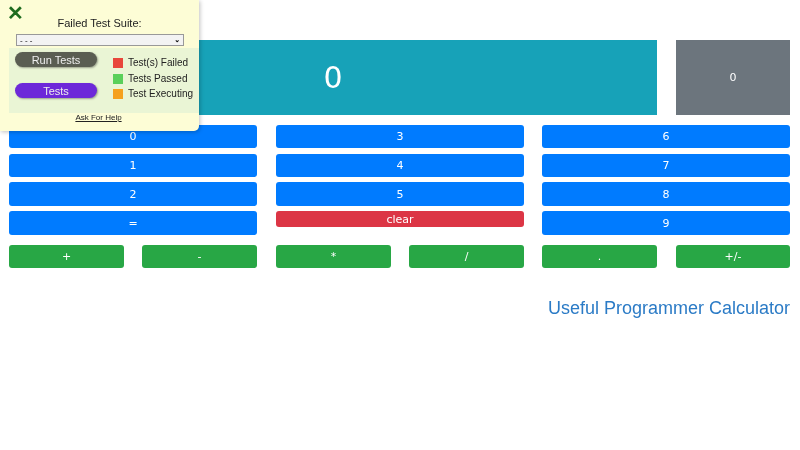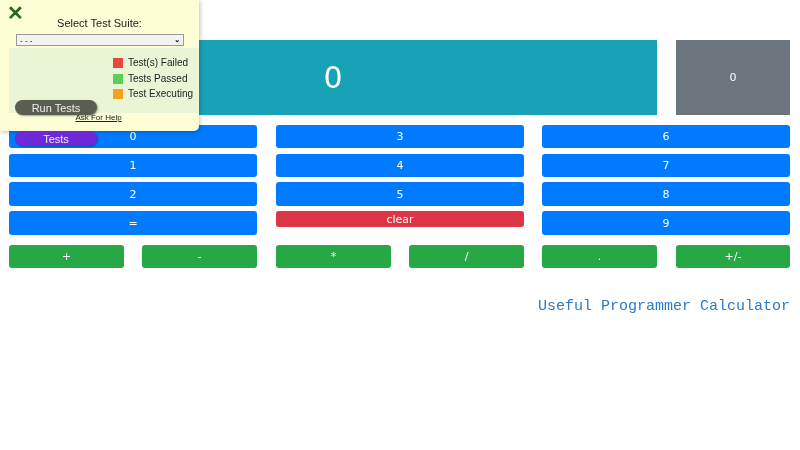--- a/index.html
+++ b/index.html
@@ -21,21 +21,21 @@
     position: absolute; border: none; border-radius: 3px; color: #ffffff;
     font-family: "DejaVu Sans", sans-serif; font-size: 11px;
     display: flex; align-items: center; justify-content: center; cursor: pointer;
   }
   .blue { background: #007bff; }
   .red { background: #dc3545; }
   .green { background: #28a745; }
 
   .footer-link {
     position: absolute; right: 10px; top: 298px;
-    color: #2b7bc6; font-size: 15px; font-family: Liberation Mono, monospace;
+    color: #2b7bc6; font-size: 18px; font-family: Liberation Sans, sans-serif;
     text-decoration: none; cursor: pointer;
   }
 
   
   .panel {
     position: absolute; left: 0; top: 0; width: 199px; height: 131px;
     background: #fdfdd6; border-bottom-right-radius: 5px;
     box-shadow: 1px 1px 4px rgba(0,0,0,0.25);
     font-family: "Liberation Sans", sans-serif;
   }
@@ -52,21 +52,21 @@
     font-size: 8px; border: 1px solid #999; background: #f3f3f3; padding: 0 3px;
     display: flex; align-items: center; justify-content: space-between; cursor: pointer;
   }
   .panel-inner {
     position: absolute; left: 9px; top: 48px; width: 190px; height: 65px;
     background: #eaf5d5;
   }
   .pbtn {
     position: absolute; left: 15px; width: 82px; height: 15px; border-radius: 12px;
     font-size: 11px; color: #eeeeee; display: flex; align-items: center; justify-content: center;
-    box-shadow: 1px 1px 2px rgba(0,0,0,0.35); cursor: pointer; margin-top: 48px;
+    box-shadow: 1px 1px 2px rgba(0,0,0,0.35); cursor: pointer;
   }
   .pbtn.run { top: 52px; background: #5a5d52; }
   .pbtn.tests { top: 83px; background: #6d28d9; }
   .legend-item { position: absolute; left: 113px; display: flex; align-items: center; font-size: 10px; color: #222; }
   .swatch { width: 10px; height: 10px; margin-right: 5px; }
   .help {
     position: absolute; left: 0; width: 197px; top: 113px; text-align: center;
     font-size: 8px; color: #222; text-decoration: underline; cursor: pointer;
   }
 </style>
@@ -95,21 +95,21 @@
 <button class="btn green" style="left:142px;top:245px;width:115px;height:23px;">-</button>
 <button class="btn green" style="left:276px;top:245px;width:115px;height:23px;">*</button>
 <button class="btn green" style="left:409px;top:245px;width:115px;height:23px;">/</button>
 <button class="btn green" style="left:542px;top:245px;width:115px;height:23px;">.</button>
 <button class="btn green" style="left:676px;top:245px;width:114px;height:23px;">+/-</button>
 
 <a class="footer-link">Useful Programmer Calculator</a>
 
 <div class="panel">
   <div class="panel-close">✕</div>
-  <div class="panel-title">Select Test Suite:</div>
+  <div class="panel-title">Failed Test Suite:</div>
   <div class="panel-select">
     <span>- - -</span>
     <span style="font-size:7px;font-weight:bold;">⌄</span>
   </div>
   <div class="panel-inner"></div>
   <div class="pbtn run">Run Tests</div>
   <div class="pbtn tests">Tests</div>
 
   <div class="legend-item" style="top:57px;">
     <span class="swatch" style="background:#e8473b;"></span>

